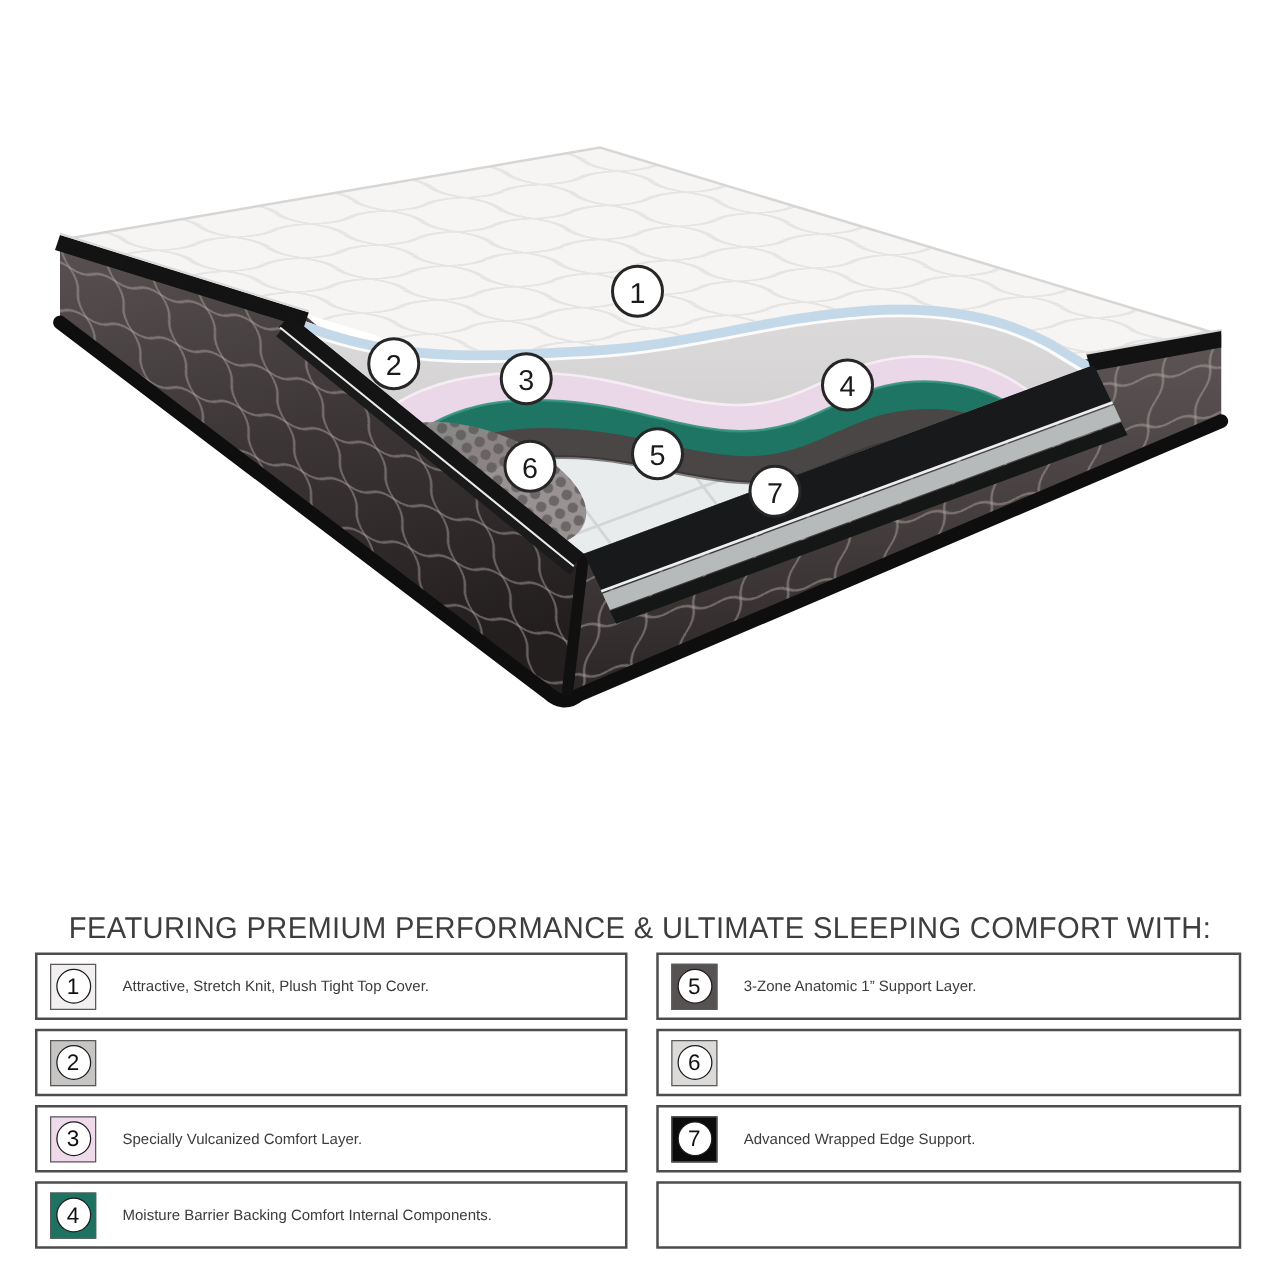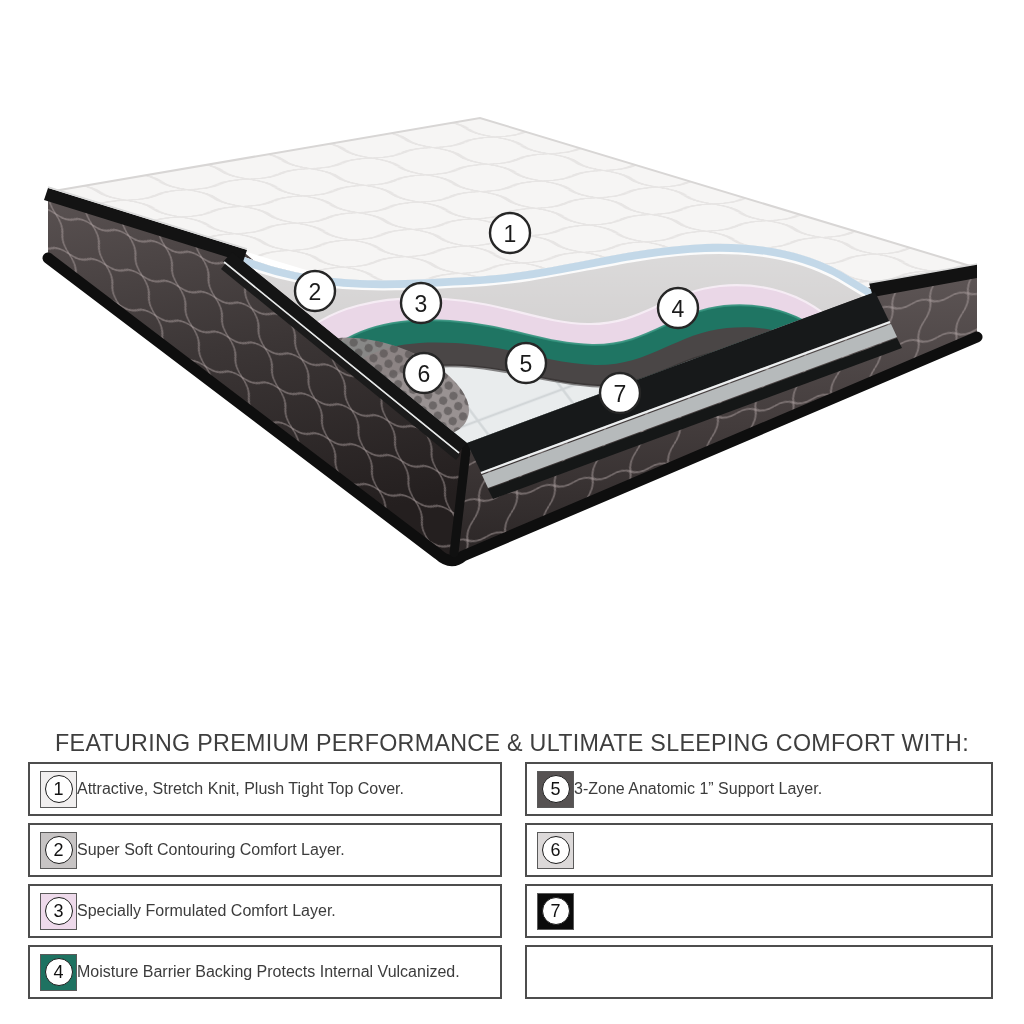--- a/index.html
+++ b/index.html
@@ -24,21 +24,21 @@
   .legend-row.empty{border:2px solid #4d4d4d;}
   .badge{
     width:37px;height:37px;border:1.5px solid #5a5a5a;flex:0 0 37px;
     display:flex;align-items:center;justify-content:center;
   }
   .badge-circle{
     width:28px;height:28px;border-radius:50%;border:1.7px solid #1c1c1c;
     background:#ffffff;display:flex;align-items:center;justify-content:center;
     font-size:18px;color:#111;line-height:1;
   }
-  .legend-label{font-size:16px;color:#3c3c3c;white-space:nowrap;}
+  .legend-label{margin-left:21px;font-size:12px;color:#3c3c3c;white-space:nowrap;}
   text.callout-num{font-family:"Liberation Sans",sans-serif;font-size:23px;fill:#1b1b1b;}
 </style>
 </head>
 <body>
 
 <div class="canvas">
 
   <svg id="mattress-svg" width="1024" height="700" viewBox="0 0 1024 700">
     <defs>
       <pattern id="quilt" width="62" height="62" patternUnits="userSpaceOnUse" patternTransform="matrix(0.99,-0.17,0.88,0.27,0,0)">
@@ -195,49 +195,49 @@
     <div class="legend-row">
       <span class="badge" style="background-color: rgb(241, 239, 239);">
         <span class="badge-circle">1</span>
       </span>
       <span class="legend-label">Attractive, Stretch Knit, Plush Tight Top Cover.</span>
     </div>
     <div class="legend-row">
       <span class="badge" style="background-color: rgb(199, 196, 196);">
         <span class="badge-circle">2</span>
       </span>
-      <span class="legend-label">Super Soft Contouring Comfort Layer.</span>
     </div>
     <div class="legend-row">
       <span class="badge" style="background-color: rgb(238, 218, 235);">
         <span class="badge-circle">3</span>
       </span>
-      <span class="legend-label">Specially Formulated Comfort Layer.</span>
+      <span class="legend-label">Specially Vulcanized Comfort Layer.</span>
     </div>
     <div class="legend-row">
       <span class="badge" style="background-color: rgb(30, 114, 97);">
         <span class="badge-circle">4</span>
       </span>
-      <span class="legend-label">Moisture Barrier Backing Protects Internal Vulcanized.</span>
+      <span class="legend-label">Moisture Barrier Backing Comfort Internal Components.</span>
     </div>
   </div>
 
   <div class="legend-col right">
     <div class="legend-row">
       <span class="badge" style="background-color: rgb(86, 82, 82);">
         <span class="badge-circle">5</span>
       </span>
       <span class="legend-label">3-Zone Anatomic 1” Support Layer.</span>
     </div>
     <div class="legend-row">
       <span class="badge" style="background-color: rgb(220, 217, 217);">
         <span class="badge-circle">6</span>
       </span>
     </div>
     <div class="legend-row">
       <span class="badge" style="background-color: rgb(11, 11, 11);">
         <span class="badge-circle">7</span>
       </span>
+      <span class="legend-label">Advanced Wrapped Edge Support.</span>
     </div>
     <div class="legend-row empty"></div>
   </div>
 
 </div>
 
 </body></html>

